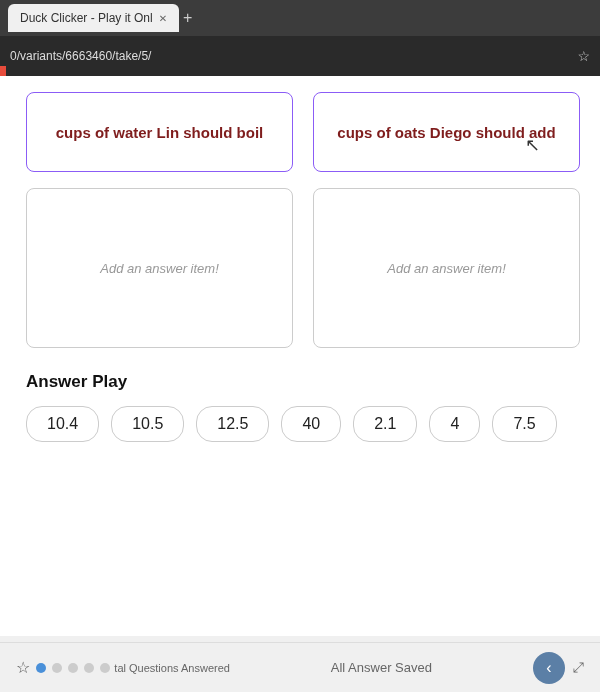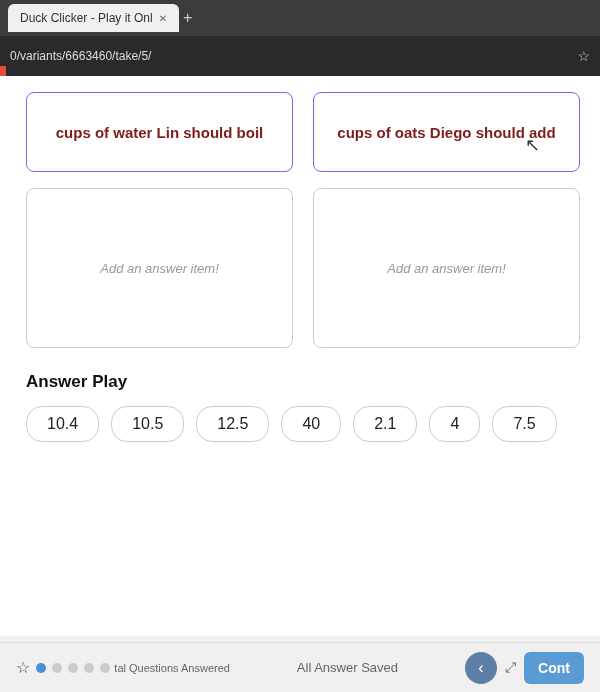--- a/index.html
+++ b/index.html
@@ -327,15 +327,14 @@
     <div class="dot"></div>
     <div class="dot"></div>
     <div class="dot"></div>
     <div class="dot"></div>
   </div>
   <span class="questions-answered">tal Questions Answered</span>
   <div class="bottom-center">All Answer Saved</div>
   <div class="bottom-right">
     <button class="nav-btn">‹</button>
     <button class="expand-btn">⤢</button>
-    <button class="cont-btn">Cont</button>
   </div>
 </div>
 
 </body></html>

